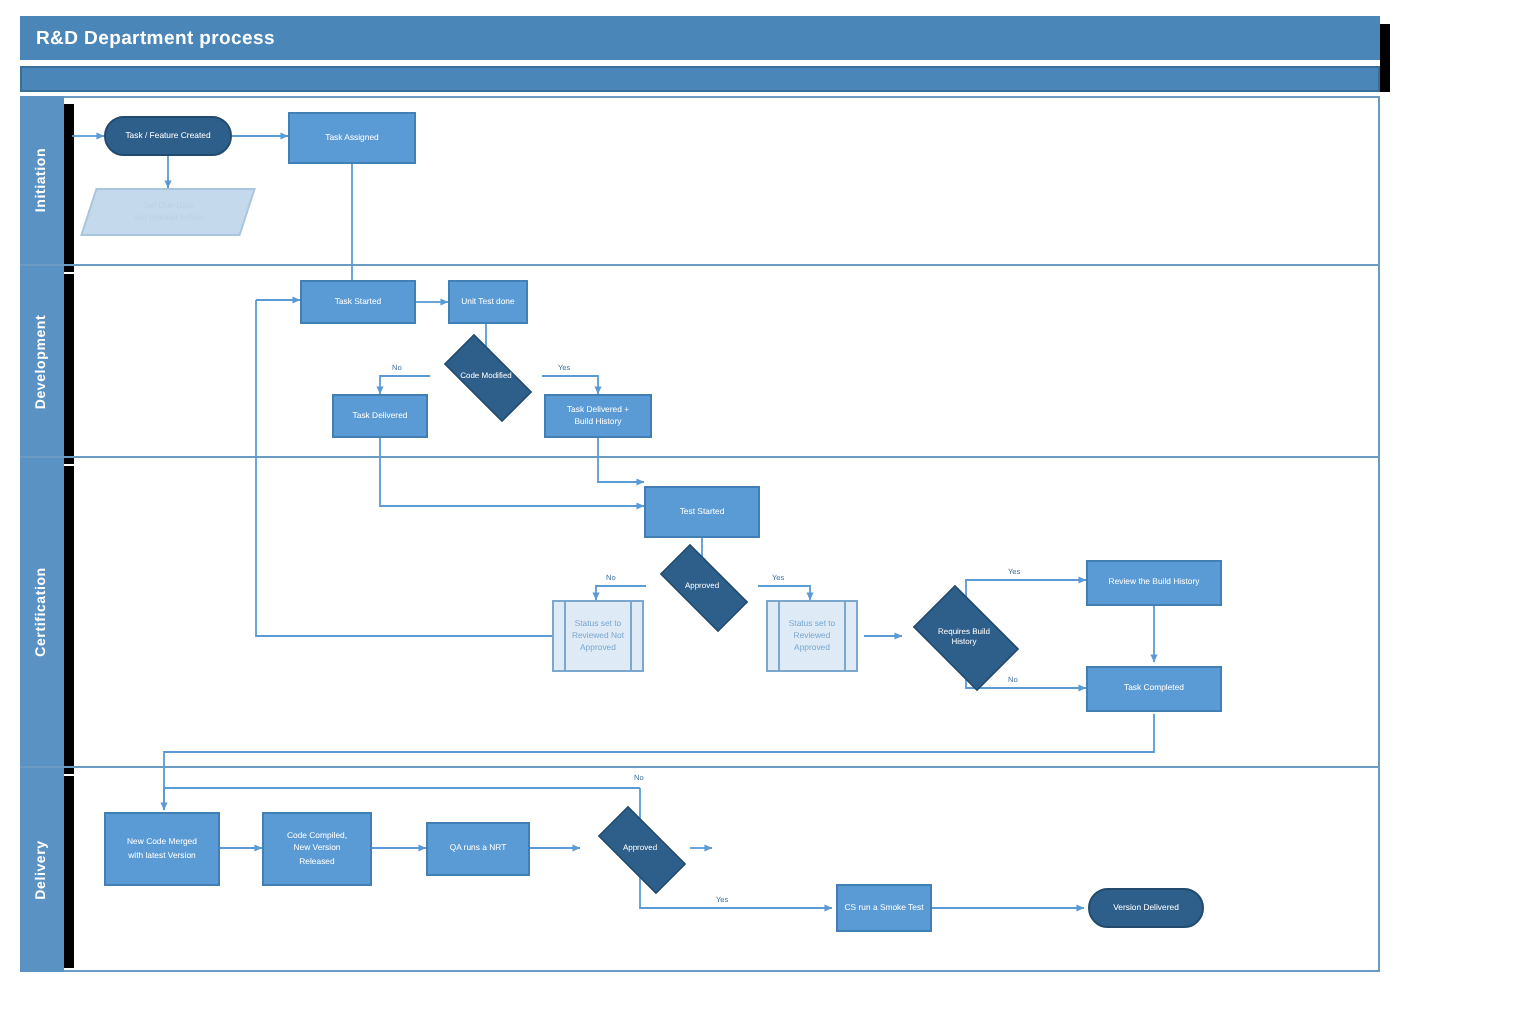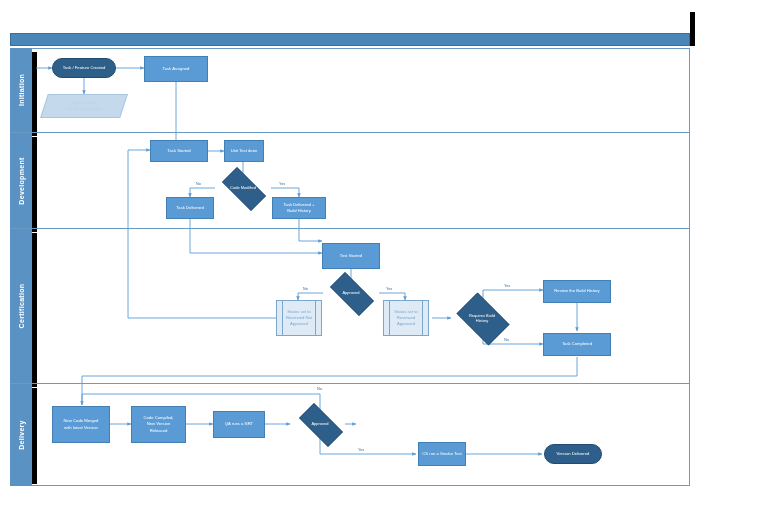--- a/index.html
+++ b/index.html
@@ -56,20 +56,21 @@
             pointer-events:none;}
   .lbl{position:absolute;font-size:3.8px;color:#3a6f9c;}
 </style>
 </head>
 <body>
 
 <div id="stage">
 
   <div class="hdr-shadow" style="left:690px;top:12px;width:5px;height:34px;"></div>
 
+  <div class="titlebar">R&amp;D Department process</div>
   <div class="subbar"></div>
 
   <div class="frame"></div>
 
   <div class="lane" style="top:48px;height:84px;border-top:none;">
     <div class="lane-shadow"></div>
     <div class="lane-hdr">
       <span>Initiation</span>
     </div>
   </div>

